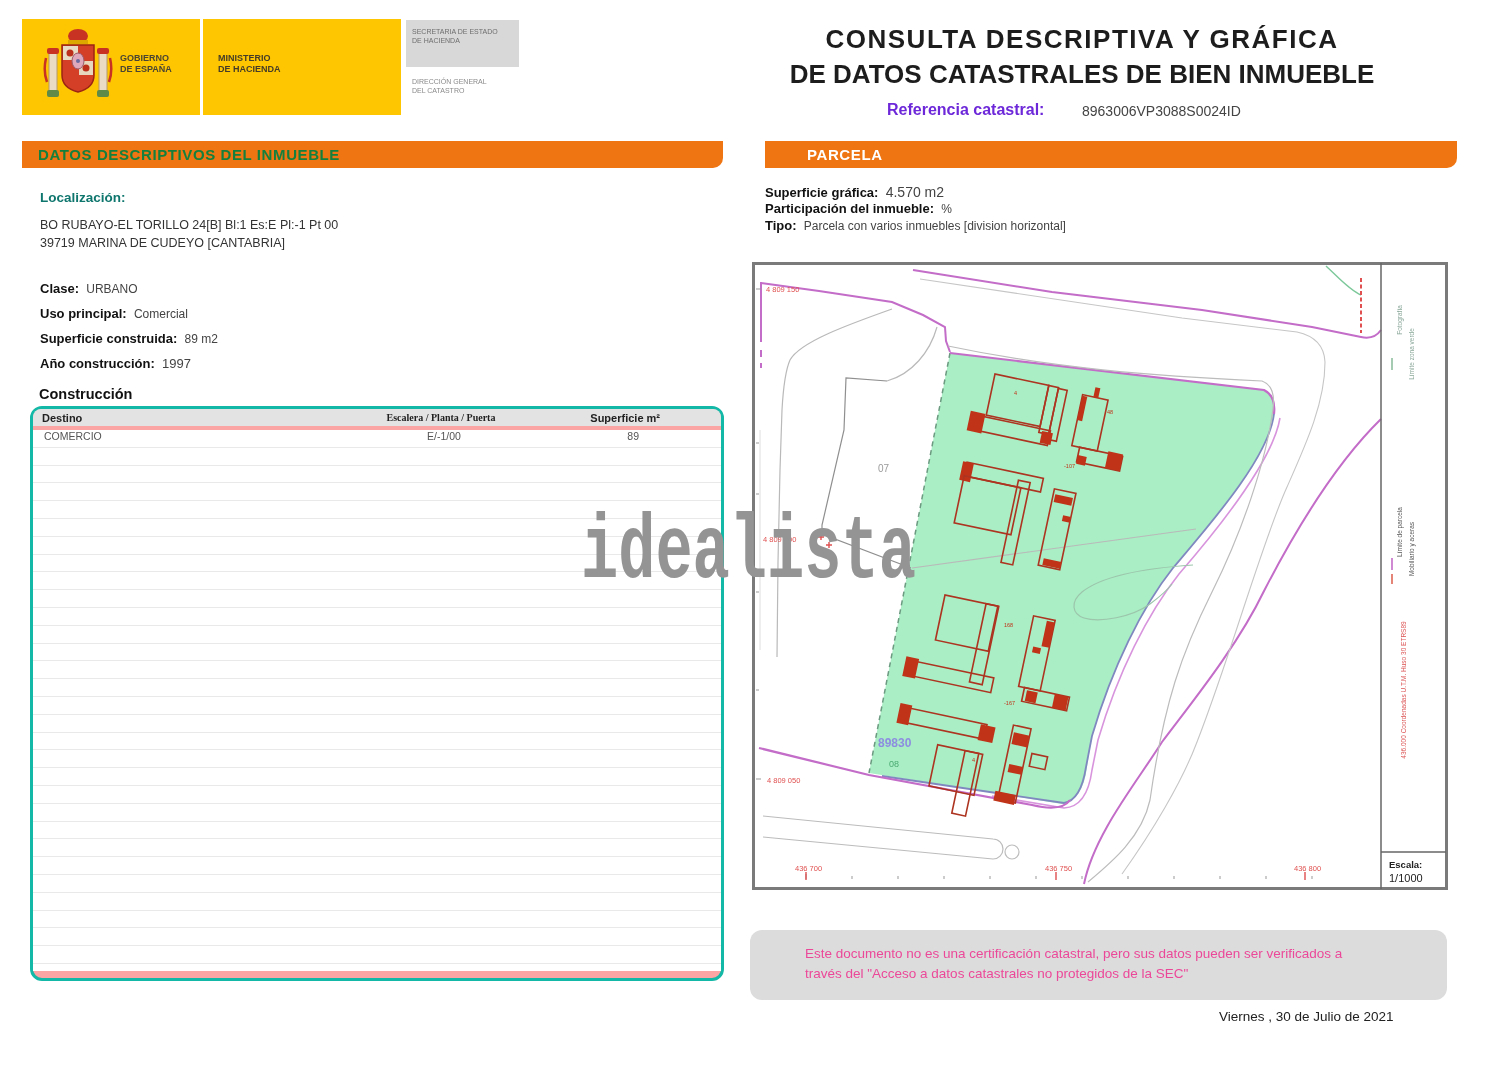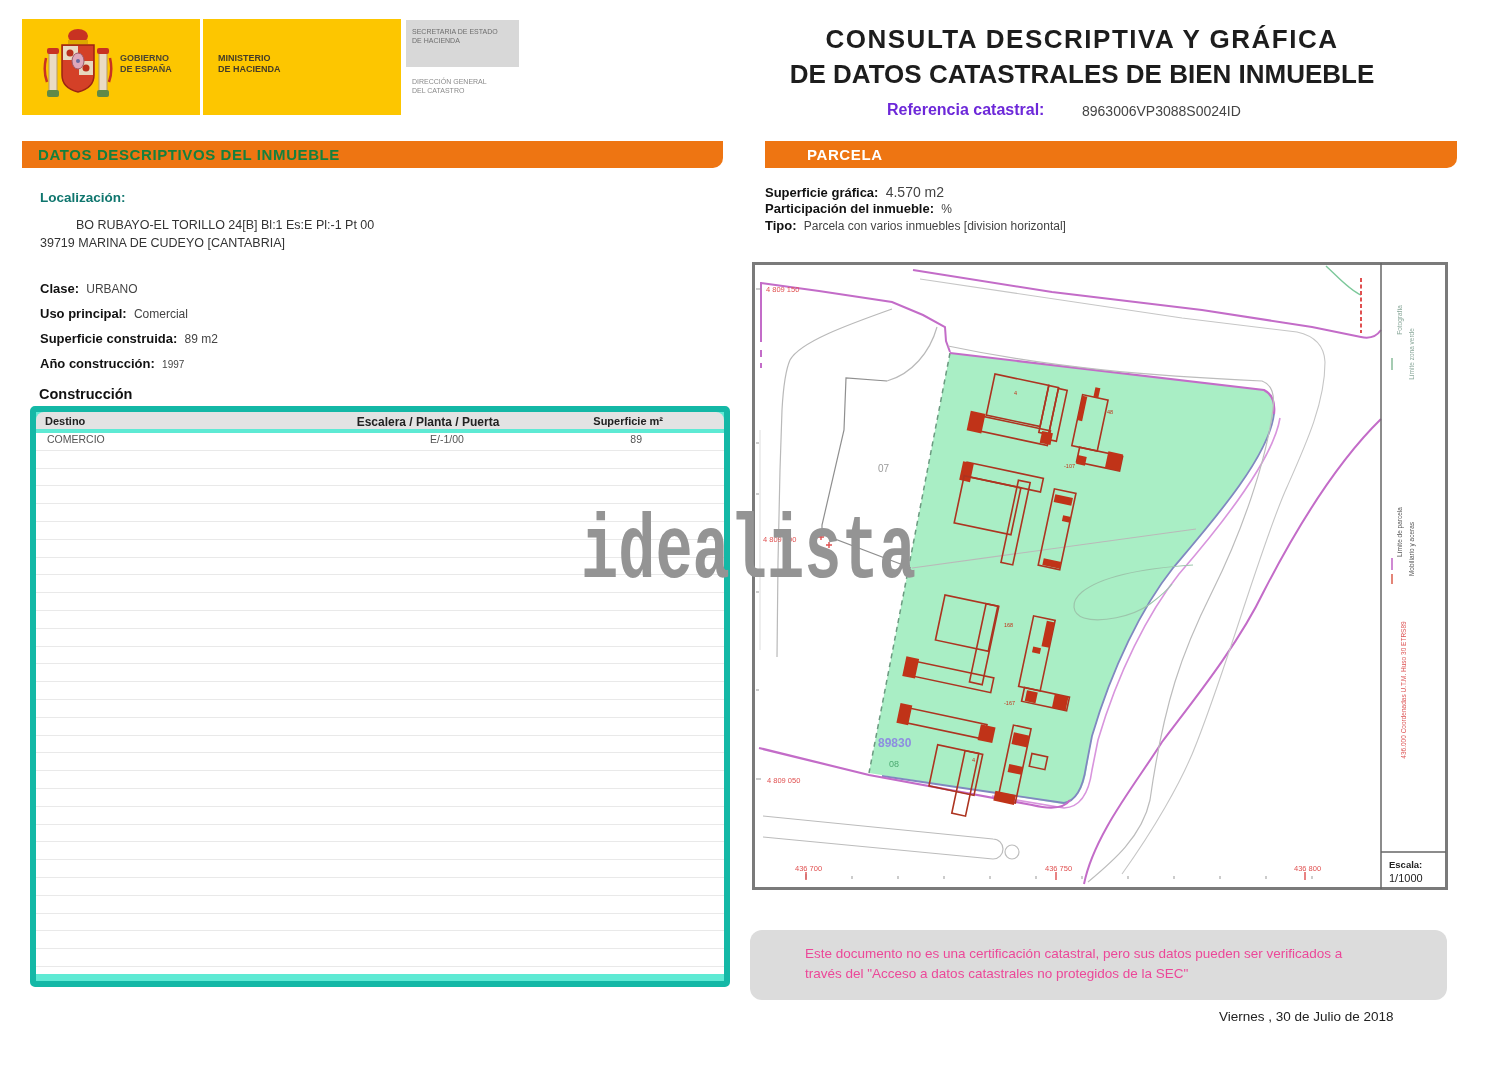--- a/index.html
+++ b/index.html
@@ -51,40 +51,40 @@
 <div class="abs b" style="left:757px;top:59px;width:650px;text-align:center;font-size:26px;color:#1d1d1d;">DE DATOS CATASTRALES DE BIEN INMUEBLE</div>
 
 <div class="abs b" style="left:887px;top:101px;font-size:16px;color:#6d28d9;text-align:right;">Referencia catastral:</div>
 <div class="abs" style="left:1082px;top:103px;font-size:14px;color:#444;">8963006VP3088S0024ID</div>
 
 <div class="abs" style="left:22px;top:141px;width:701px;height:27px;background:#ee7512;border-bottom-right-radius:10px;"></div>
 <div class="abs b" style="left:38px;top:146px;font-size:15px;letter-spacing:0.6px;color:#15803d;">DATOS DESCRIPTIVOS DEL INMUEBLE</div>
 
 <div class="abs b" style="left:40px;top:190px;font-size:13.5px;color:#0f766e;">Localización:</div>
 
-<div class="abs" style="left:40px;top:218px;font-size:12.5px;color:#333;margin-left:36px;">BO RUBAYO-EL TORILLO 24[B] Bl:1 Es:E Pl:-1 Pt 00</div>
+<div class="abs" style="left:40px;top:218px;font-size:12.5px;color:#333;">BO RUBAYO-EL TORILLO 24[B] Bl:1 Es:E Pl:-1 Pt 00</div>
 
 <div class="abs" style="left:40px;top:236px;font-size:12.5px;color:#333;">39719 MARINA DE CUDEYO [CANTABRIA]</div>
 
 <div class="abs" style="left:40px;top:281px;font-size:13px;color:#111;"><span class="b">Clase:</span>&nbsp; <span style="font-size:12px;color:#444;">URBANO</span></div>
 
 <div class="abs" style="left:40px;top:306px;font-size:13px;color:#111;"><span class="b">Uso principal:</span>&nbsp; <span style="font-size:12px;color:#444;">Comercial</span></div>
 
 <div class="abs" style="left:40px;top:331px;font-size:13px;color:#111;"><span class="b">Superficie construida:</span>&nbsp; <span style="font-size:12px;color:#444;">89 m2</span></div>
 
-<div class="abs" style="left:40px;top:356px;font-size:13px;color:#111;"><span class="b">Año construcción:</span>&nbsp; <span style="font-size:10px;color:#444;">1997</span></div>
+<div class="abs" style="left:40px;top:356px;font-size:13px;color:#111;"><span class="b">Año construcción:</span>&nbsp; <span style="font-size:13px;color:#444;">1997</span></div>
 
 <div class="abs b" style="left:39px;top:386px;font-size:14.5px;color:#111;">Construcción</div>
 
-<div class="abs" style="left:30px;top:406px;width:688px;height:569px;border:6px solid #14b8a6;border-radius:5px;background:#5eead4;">
+<div class="abs" style="left:30px;top:406px;width:688px;height:569px;border:3px solid #14b8a6;border-radius:12px;background:#fca5a5;">
   <div class="abs" style="left:0;top:21px;width:100%;height:541px;background:repeating-linear-gradient(to bottom, #ffffff 0px, #ffffff 16.8px, #e9e9e9 16.8px, #e9e9e9 17.8px);"></div>
 
   <div class="abs" style="left:0;top:0;width:100%;height:17px;background:#e3e3e3;border-radius:8px 8px 0 0;"></div>
   <div class="abs b" style="left:9px;top:3px;font-size:11px;color:#222;">Destino</div>
-  <div class="abs b" style="left:252px;top:3px;width:280px;text-align:center;font-size:12px;color:#222;">Escalera / Planta / Puerta</div>
+  <div class="abs b" style="left:268px;top:3px;width:280px;text-align:center;font-size:10px;color:#222;font-family:Liberation Serif, serif;">Escalera / Planta / Puerta</div>
   <div class="abs b" style="left:487px;top:3px;width:140px;text-align:right;font-size:11px;color:#222;">Superficie m²</div>
 
   <div class="abs" style="left:11px;top:21px;font-size:10.5px;color:#555;">COMERCIO</div>
   <div class="abs" style="left:321px;top:21px;width:180px;text-align:center;font-size:10.5px;color:#555;">E/-1/00</div>
   <div class="abs" style="left:466px;top:21px;width:140px;text-align:right;font-size:10.5px;color:#555;">89</div>
 </div>
 
 <div class="abs" style="left:765px;top:141px;width:692px;height:27px;background:#ee7512;border-bottom-right-radius:10px;"></div>
 <div class="abs b" style="left:781px;top:146px;font-size:15px;letter-spacing:0.6px;color:#fff;margin-left:26px;">PARCELA</div>
 
@@ -236,13 +236,13 @@
     <path d="M640,296 L640,308" stroke="#c36cc8"></path>
     <path d="M640,312 L640,322" stroke="#dd6655"></path>
   </g>
 </svg>
 
 <div class="abs b" style="left:581px;top:517px;width:345px;font-family:'Liberation Mono',monospace;font-size:62px;line-height:50px;color:#949494;transform:scaleY(1.456);transform-origin:top left;">idealista</div>
 
 <div class="abs" style="left:750px;top:930px;width:697px;height:70px;background:#dcdcdc;border-radius:12px;"></div>
 <div class="abs" style="left:805px;top:944px;width:680px;font-size:13.5px;line-height:20px;color:#ec4899;">Este documento no es una certificación catastral, pero sus datos pueden ser verificados a<br>través del "Acceso a datos catastrales no protegidos de la SEC"</div>
 
-<div class="abs" style="left:1219px;top:1009px;font-size:13.5px;color:#222;">Viernes , 30 de Julio de 2018</div>
+<div class="abs" style="left:1219px;top:1009px;font-size:13.5px;color:#222;">Viernes , 30 de Julio de 2021</div>
 
 </body></html>

